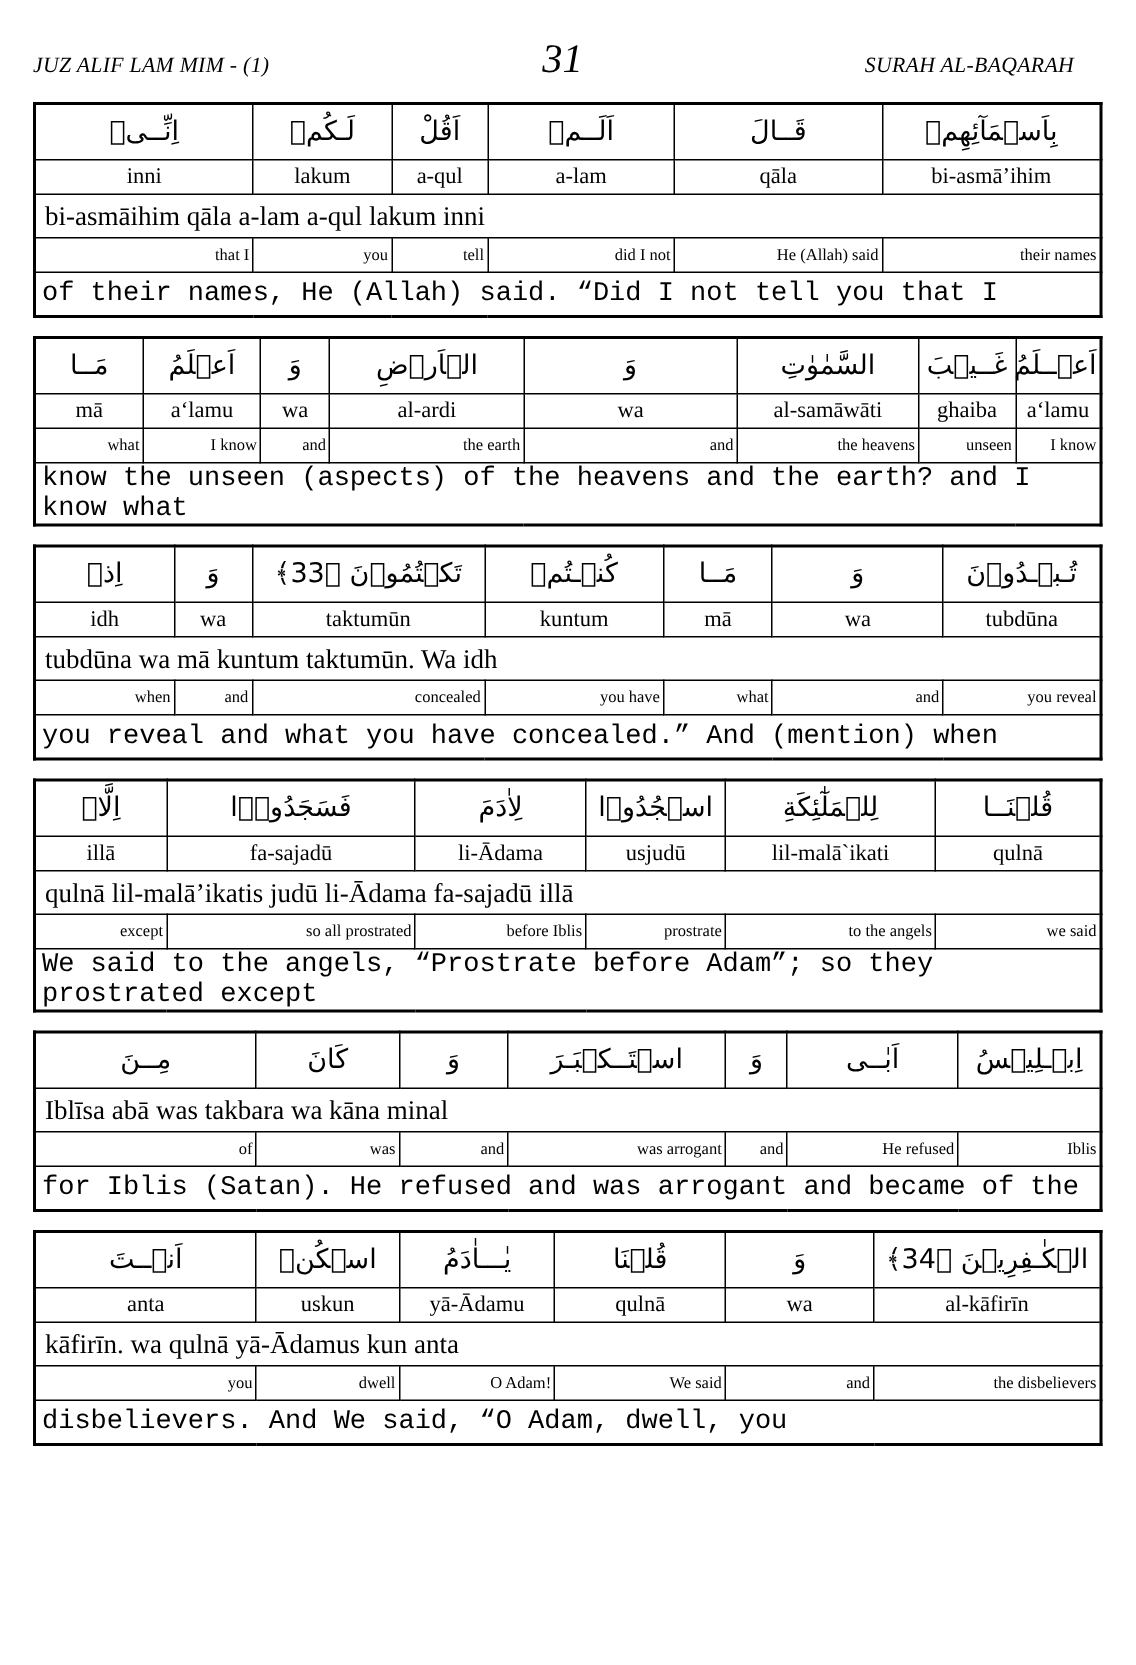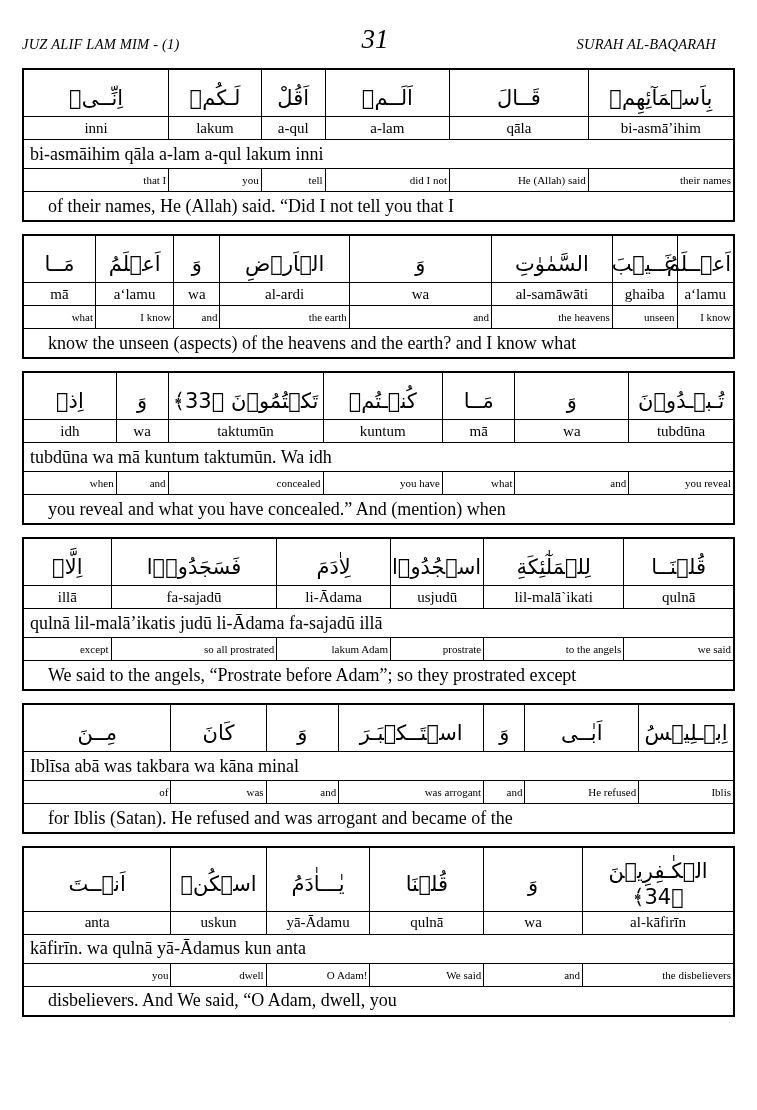--- a/index.html
+++ b/index.html
@@ -70,24 +70,24 @@
   .verse-block td {
     border: 1px solid #000;
     text-align: center;
     vertical-align: middle;
     padding: 0 2px;
   }
 
   .row-arabic td {
     height: 36px;
     font-family: "DejaVu Sans", sans-serif;
-    font-size: 21px;
+    font-size: 18px;
     direction: rtl;
     line-height: 1.25;
-    padding-top: 10px;
+    padding-top: 0;
   }
   .row-translit td {
     height: 22px;
     font-size: 15px;
     font-family: "Liberation Serif", serif;
   }
   .row-fulltranslit td {
     height: 28px;
     font-size: 18px;
     text-align: left;
@@ -97,22 +97,22 @@
   .row-meaning td {
     height: 22px;
     font-size: 11px;
     font-family: "Liberation Serif", serif;
     text-align: right;
   }
   .row-fulltrans td {
     height: 28px;
     font-size: 18px;
     text-align: left;
-    padding-left: 24px;
-    font-family: Liberation Serif, serif;
+    padding-left: 4px;
+    font-family: Liberation Mono, monospace;
   }
 </style>
 </head>
 <body>
 
 <div class="page">
 
   <div class="page-header">
     <div class="hdr-left">JUZ ALIF LAM MIM - (1)</div>
     <div class="hdr-center">31</div>
@@ -280,21 +280,21 @@
             <td>usjudū</td>
             <td>lil-malā`ikati</td>
             <td>qulnā</td>
           </tr>
           <tr class="row-fulltranslit">
             <td colspan="6">qulnā lil-malā’ikatis judū li-Ādama fa-sajadū illā</td>
           </tr>
           <tr class="row-meaning">
             <td>except</td>
             <td>so all prostrated</td>
-            <td>lakum Adam</td>
+            <td>before Iblis</td>
             <td>prostrate</td>
             <td>to the angels</td>
             <td>we said</td>
           </tr>
           <tr class="row-fulltrans">
             <td colspan="6">We said to the angels, “Prostrate before Adam”; so they prostrated except</td>
           </tr>
         </tbody>
       </table>
       <table class="verse-block">

